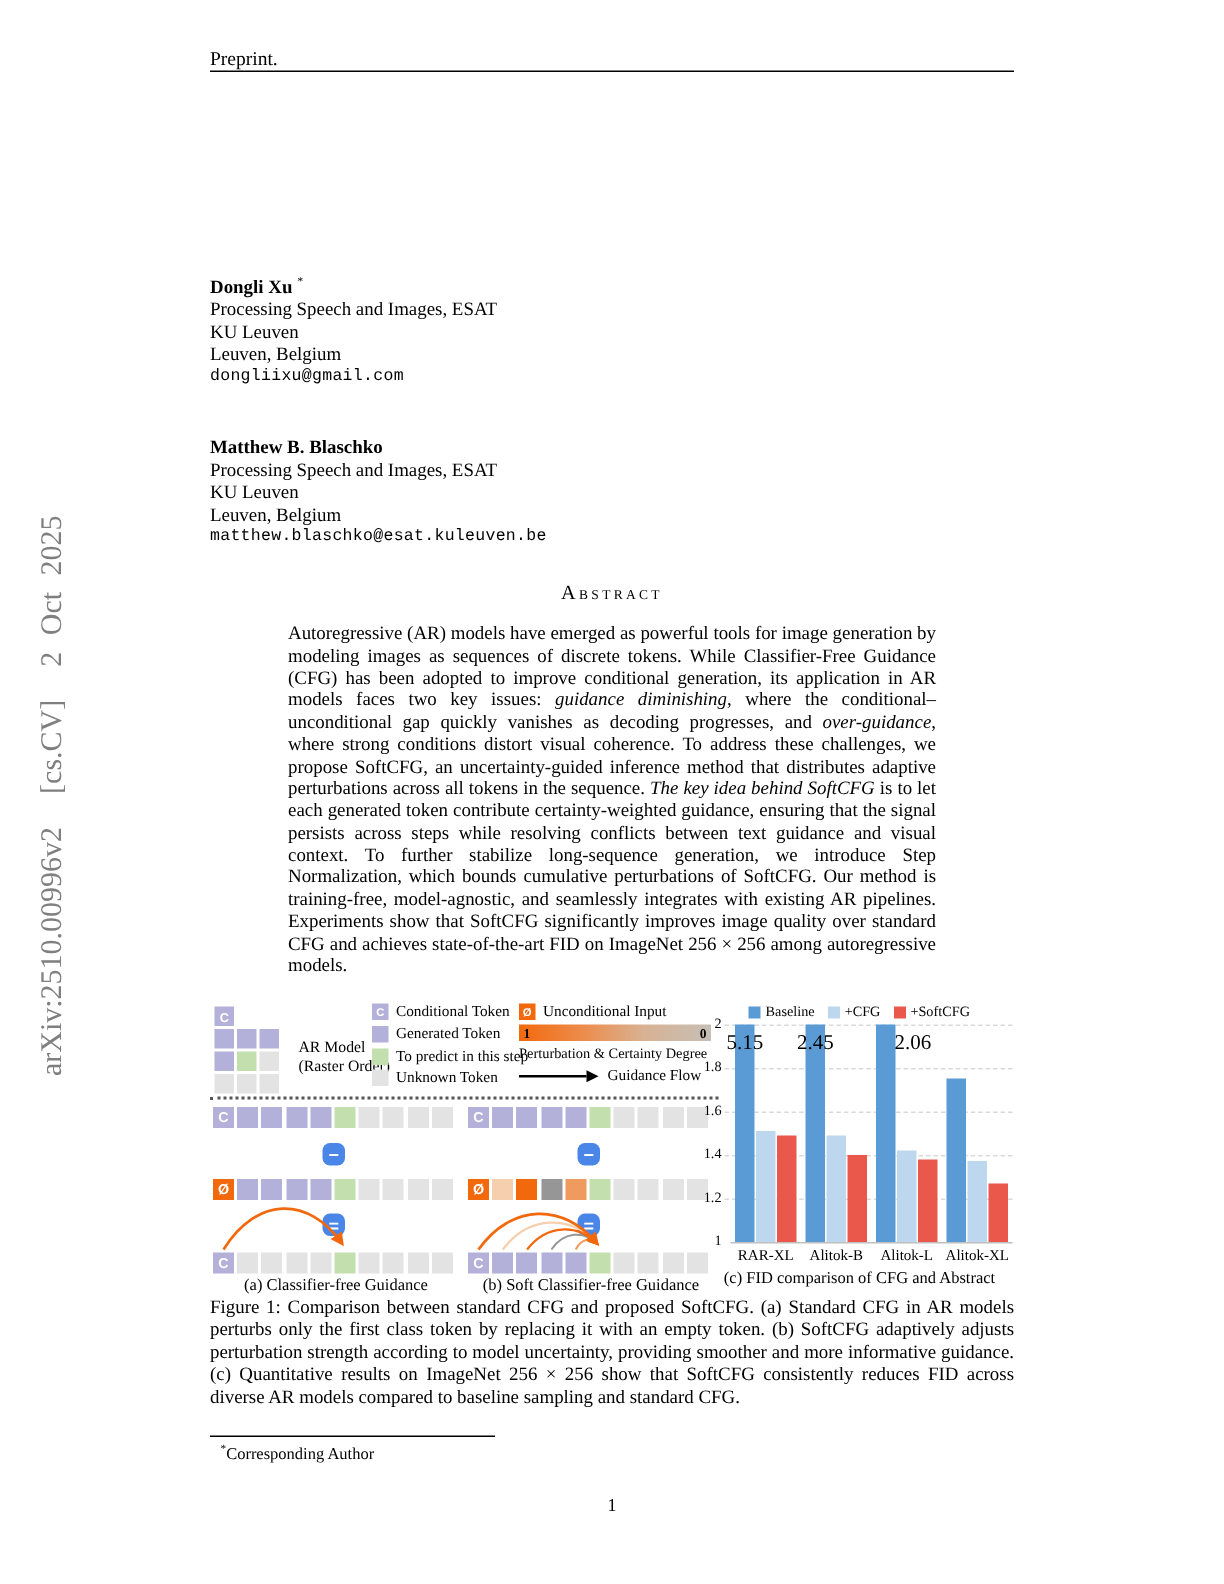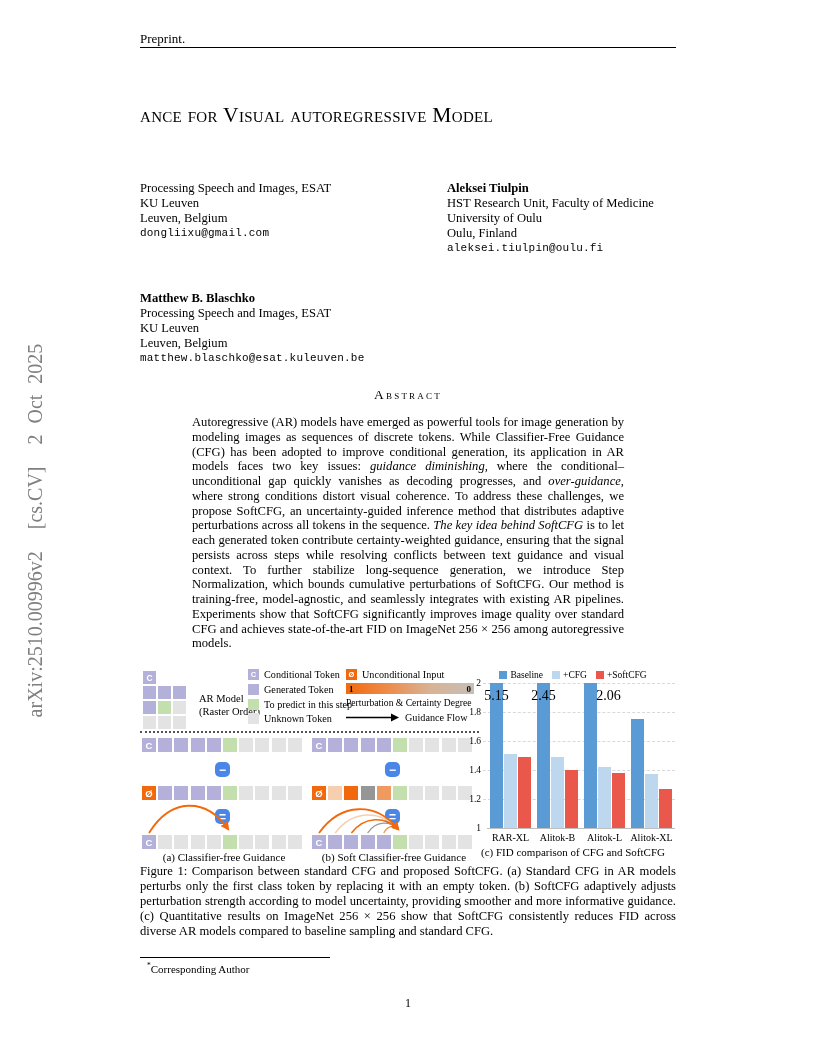--- a/index.html
+++ b/index.html
@@ -80,36 +80,29 @@
   .arxiv{position:absolute;left:-245px;top:519px;width:560px;text-align:center;
          transform:rotate(-90deg);font-size:20px;color:#7f7f7f;white-space:pre;word-spacing:6px;}
 </style>
 </head>
 <body>
 
 <div class="preprint">Preprint.</div>
 <div class="header-rule"></div>
 
 <div class="title">
-  <div class="l2">ance for Visual autoregressive Model</div>
 </div>
 
 <div class="authors">
   <div class="author auth-a">
+    <div><span class="nm">Dongli Xu</span> <sup>*</sup></div>
     <div>Processing Speech and Images, ESAT</div>
     <div>KU Leuven</div>
     <div>Leuven, Belgium</div>
     <div class="em">dongliixu@gmail.com</div>
-  </div>
-  <div class="author auth-b">
-    <div><span class="nm">Aleksei Tiulpin</span></div>
-    <div>HST Research Unit, Faculty of Medicine</div>
-    <div>University of Oulu</div>
-    <div>Oulu, Finland</div>
-    <div class="em">aleksei.tiulpin@oulu.fi</div>
   </div>
   <div class="author auth-c">
     <div><span class="nm">Matthew B. Blaschko</span></div>
     <div>Processing Speech and Images, ESAT</div>
     <div>KU Leuven</div>
     <div>Leuven, Belgium</div>
     <div class="em">matthew.blaschko@esat.kuleuven.be</div>
   </div>
 </div>
 
@@ -345,21 +338,21 @@
         <div class="bar" style="left: 144px; height: 108.75px; background: rgb(91, 155, 213);"></div>
         <div class="bar" style="left: 158px; height: 53.65px; background: rgb(189, 215, 238);"></div>
         <div class="bar" style="left: 172px; height: 39.15px; background: rgb(233, 88, 74);"></div>
       </div>
       <div class="xlabels">
         <div class="xl" style="left: 0px; width: 47px;">RAR-XL</div>
         <div class="xl" style="left: 47px; width: 47px;">Alitok-B</div>
         <div class="xl" style="left: 94px; width: 47px;">Alitok-L</div>
         <div class="xl" style="left: 141px; width: 47px;">Alitok-XL</div>
       </div>
-      <div class="chart-caption">(c) FID comparison of CFG and SoftCFG</div>
+      <div class="chart-caption">(c) FID comparison of CFG and Abstract</div>
     </div>
 </div>
 
 <div class="fig-caption">Figure 1: Comparison between standard CFG and proposed SoftCFG. (a) Standard CFG in AR models perturbs only the first class token by replacing it with an empty token. (b) SoftCFG adaptively adjusts perturbation strength according to model uncertainty, providing smoother and more informative guidance. (c) Quantitative results on ImageNet 256 × 256 show that SoftCFG consistently reduces FID across diverse AR models compared to baseline sampling and standard CFG.</div>
 
 <div class="foot-rule"></div>
 <div class="footnote"><sup>*</sup><span>Corresponding Author</span></div>
 <div class="pageno">1</div>
 <div class="arxiv">arXiv:2510.00996v2  [cs.CV]  2 Oct 2025</div>
 

